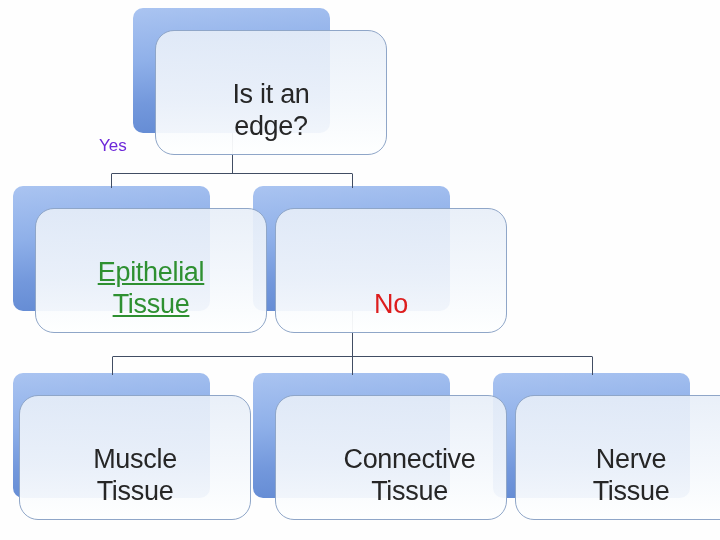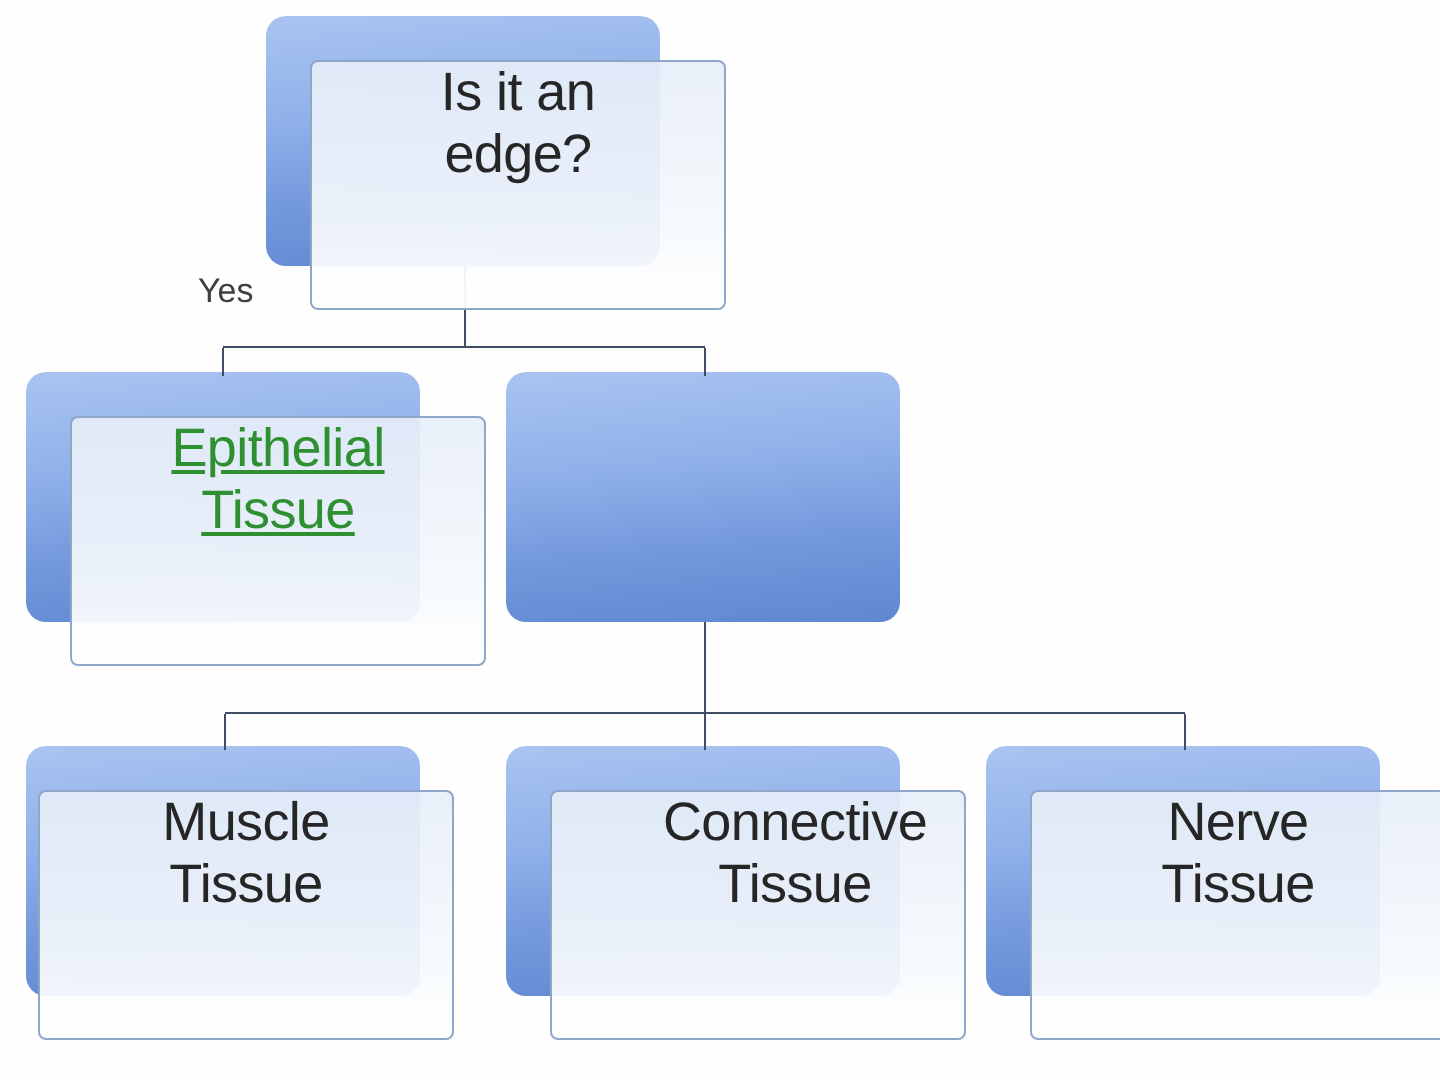--- a/index.html
+++ b/index.html
@@ -19,47 +19,47 @@
     z-index:1;
   }
   
   .connectors{
     position:absolute;left:0;top:0;width:720px;height:540px;
     z-index:2;pointer-events:none;
   }
   
   .front{
     position:absolute;
-    width:208px;height:125px;
-    border-radius:4px;
+    width:232px;height:125px;
+    border-radius:19px;
     border:1px solid #8fa6c8;
     background:linear-gradient(180deg,rgba(231,238,248,0.90) 0%,rgba(243,247,252,0.92) 55%,rgba(254,255,255,0.95) 100%);
     z-index:3;
-    display:flex;align-items:flex-start;justify-content:center;
+    display:flex;align-items:flex-end;justify-content:center;
     text-align:center;
     box-sizing:border-box;
     padding:0 6px 12px 6px;
   }
   .front .lbl{
     white-space:pre-line;
     font-size:27px;
     line-height:1.16;
     color:#262626;
     letter-spacing:-0.3px;
   }
   
   .b-root{left:133px;top:8px;}        .f-root{left:155px;top:30px;}
   .b-epithelial{left:13px;top:186px;} .f-epithelial{left:35px;top:208px;}
   .b-no{left:253px;top:186px;}        .f-no{left:275px;top:208px;}
   .b-muscle{left:13px;top:373px;}     .f-muscle{left:19px;top:395px;}
   .b-connective{left:253px;top:373px;}.f-connective{left:275px;top:395px;}
   .b-nerve{left:493px;top:373px;}     .f-nerve{left:515px;top:395px;}
   .yes-label{
     position:absolute;left:99px;top:136px;
-    font-size:17px;color:#404040;z-index:4;
+    font-size:17px;color:#6d28d9;z-index:4;
   }
 </style>
 </head>
 <body>
 
 <div class="stage">
 
   <div class="back b-root"></div>
   <div class="back b-epithelial"></div>
   <div class="back b-no"></div>
@@ -79,20 +79,23 @@
   <div class="front f-root">
     <span class="lbl" style="color: rgb(38, 38, 38);">Is it an
 edge?</span>
   </div>
 
   <div class="front f-epithelial">
     <span class="lbl" style="color: rgb(46, 144, 49); text-decoration: underline;">Epithelial
 Tissue</span>
   </div>
 
+  <div class="front f-no">
+    <span class="lbl" style="color: rgb(221, 29, 29);">No</span>
+  </div>
 
   <div class="front f-muscle">
     <span class="lbl" style="color: rgb(38, 38, 38);">Muscle
 Tissue</span>
   </div>
 
   <div class="front f-connective">
     <span class="lbl" style="color: rgb(38, 38, 38); margin-left: 37px;">Connective
 Tissue</span>
   </div>

